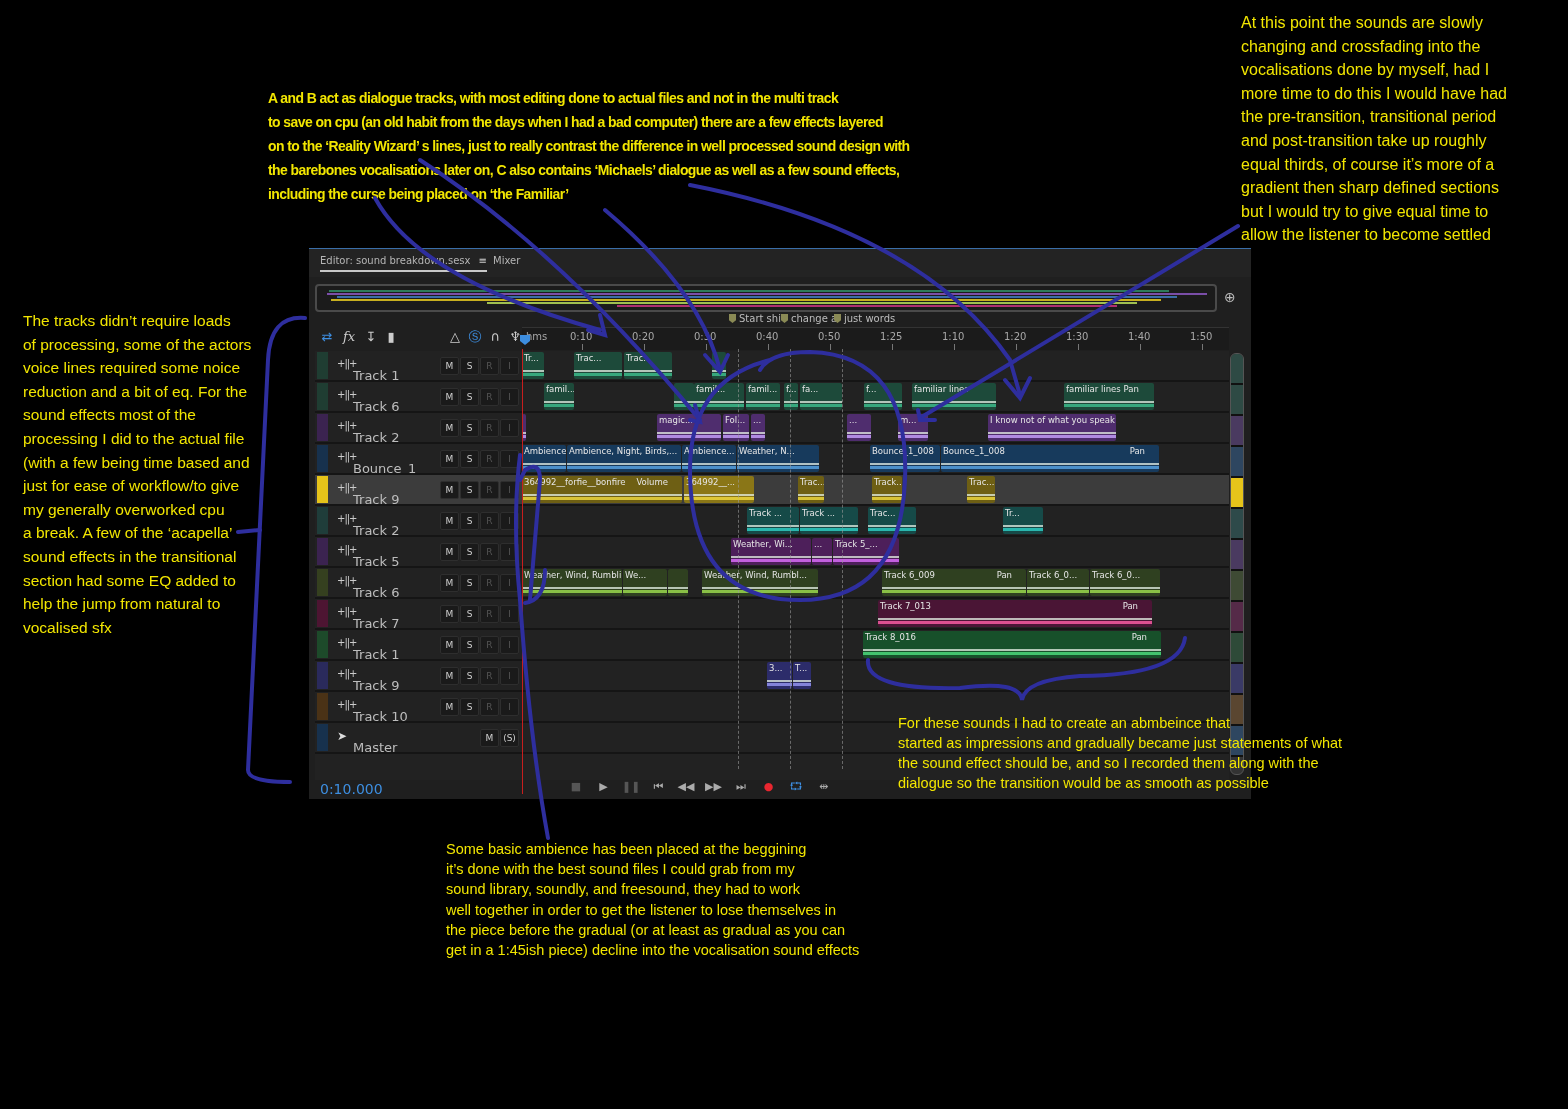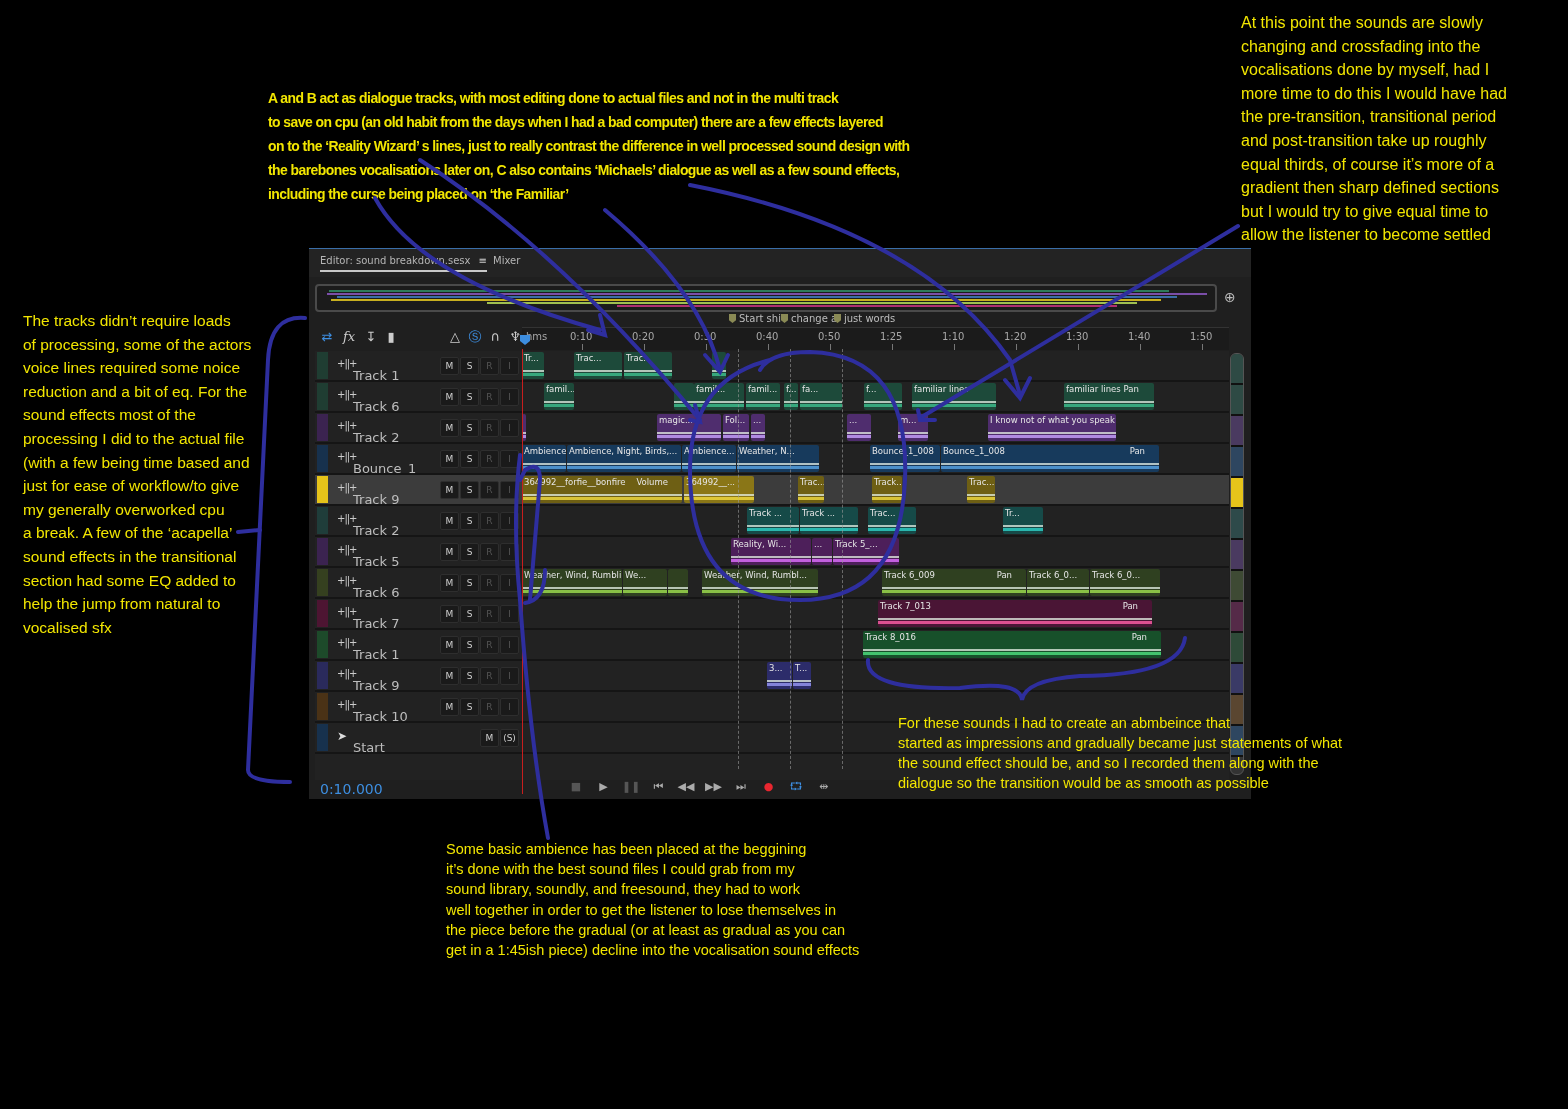--- a/index.html
+++ b/index.html
@@ -437,21 +437,21 @@
       <div class="track">
         <div class="t-color" style="background:#3b2350"></div>
     <span class="t-wave">+||+</span>
     <span class="t-name">Track 5</span>
         <span class="t-btn" style="left:125px">M</span>
         <span class="t-btn" style="left:145px">S</span>
         <span class="t-btn dim" style="left:165px">R</span>
         <span class="t-btn dim" style="left:185px">I</span>
         <div class="lane">
           <div class="clip" style="left:209px;width:80px;background:#4d1f5a">
-      <span class="ct">Reality, Wi...</span>
+      <span class="ct">Weather, Wi...</span>
 
       <div class="cl"></div>
             <div class="cw" style="background:#e070ff"></div>
           </div>
           <div class="clip" style="left:290px;width:20px;background:#4d1f5a">
       <span class="ct">...</span>
 
       <div class="cl"></div>
             <div class="cw" style="background:#e070ff"></div>
           </div>
@@ -582,21 +582,21 @@
     <span class="t-name">Track 10</span>
         <span class="t-btn" style="left:125px">M</span>
         <span class="t-btn" style="left:145px">S</span>
         <span class="t-btn dim" style="left:165px">R</span>
         <span class="t-btn dim" style="left:185px">I</span>
         <div class="lane"></div>
       </div>
       <div class="track master-row">
         <div class="t-color" style="background:#17314d"></div>
   <span class="master-icon">➤</span>
-  <span class="t-name">Start</span>
+  <span class="t-name">Master</span>
   <span class="t-btn" style="left:165px">M</span>
   <span class="t-btn" style="left:185px">(S)</span>
       </div>
       <div style="height: 26px; background: rgb(34, 34, 34);"></div>
     </div>
 
   <div class="vline" style="left:429px"></div>
   <div class="vline" style="left:481px"></div>
   <div class="vline" style="left:533px"></div>
   <div class="redline"></div>

